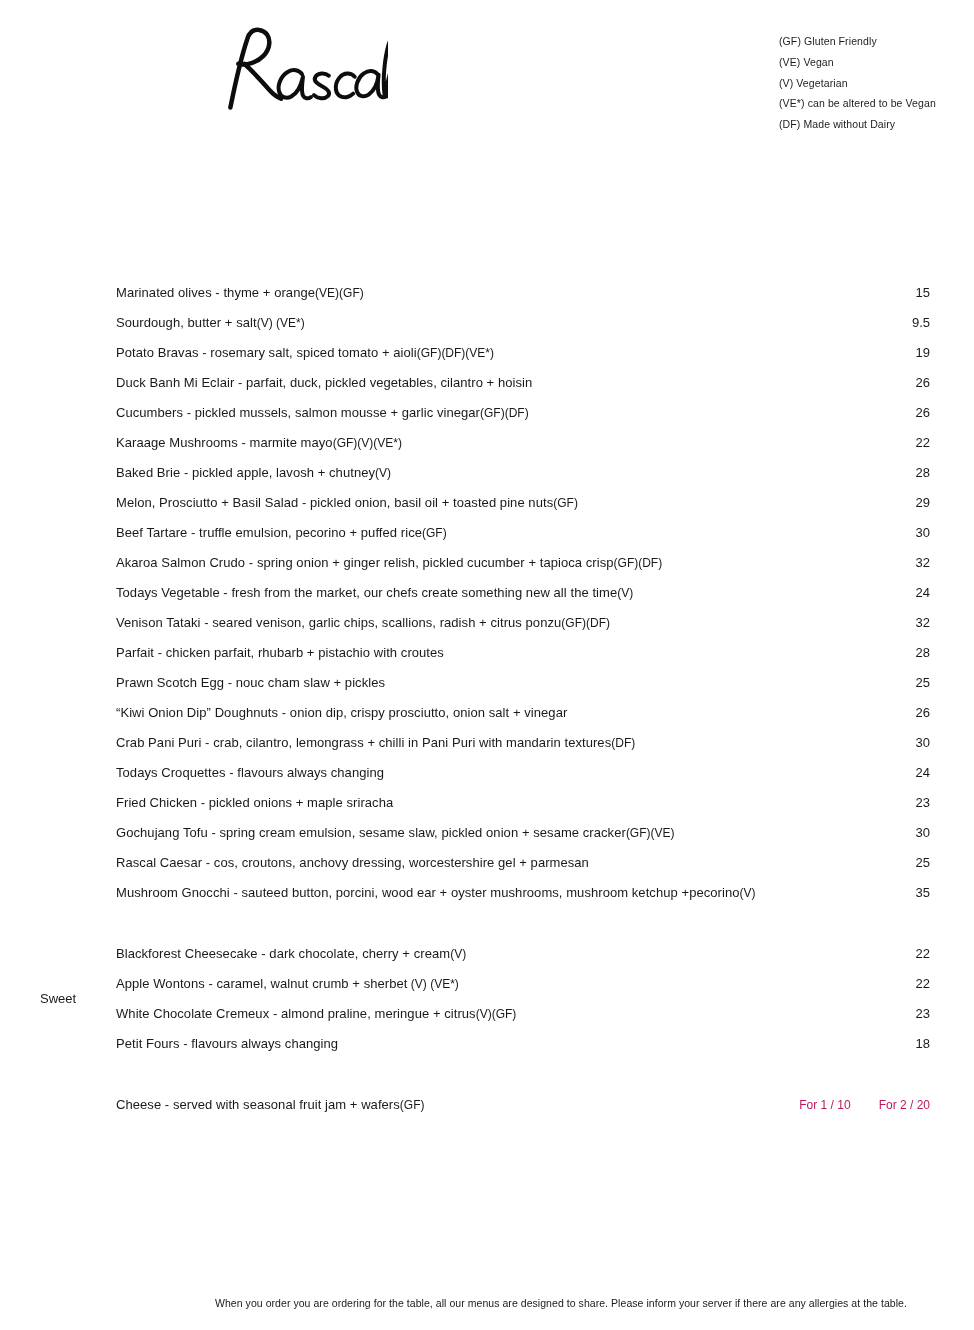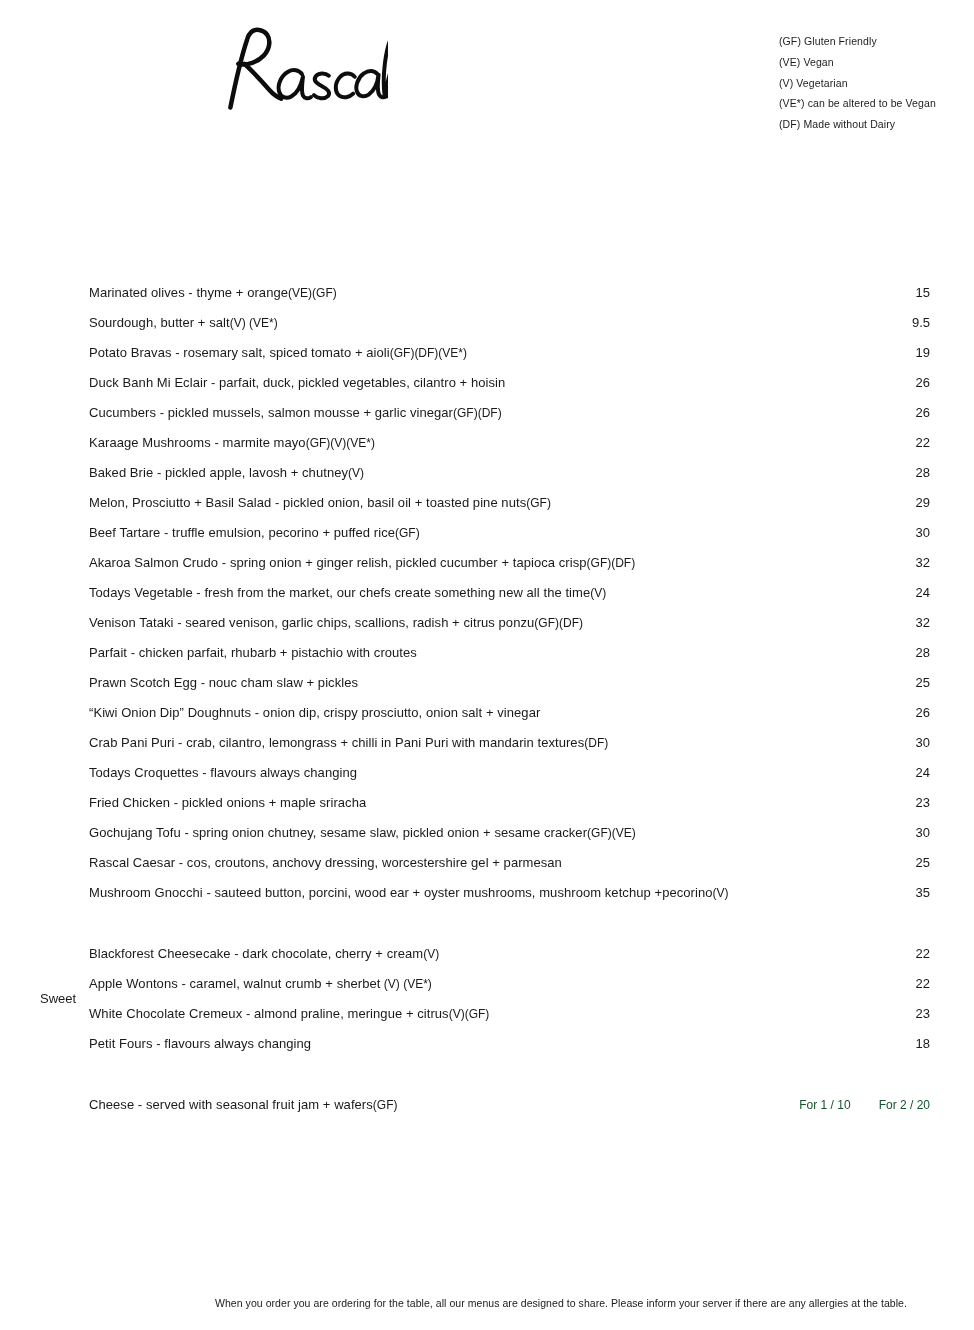--- a/index.html
+++ b/index.html
@@ -71,21 +71,21 @@
     color: #1a1a1a;
     white-space: nowrap;
   }
 
   .rows { width: 100%; }
 
   .row {
     display: flex;
     align-items: baseline;
     height: 30px;
-    padding: 0 44px 0 89px;
+    padding: 0 44px 0 116px;
     box-sizing: border-box;
   }
 
   .item-name {
     font-size: 13px;
     line-height: 30px;
     color: #1a1a1a;
     white-space: nowrap;
     letter-spacing: 0.005em;
   }
@@ -109,21 +109,21 @@
     text-align: right;
     min-width: 26px;
     white-space: nowrap;
   }
 
   .price-dual {
     display: flex;
     gap: 28px;
     font-size: 12px;
     line-height: 30px;
-    color: #14532d;
+    color: #be185d;
     white-space: nowrap;
   }
 
   
   .footer {
     position: absolute;
     left: 215px;
     top: 1295px;
     width: 715px;
   }
@@ -301,21 +301,21 @@
       </div>
 
       <div class="row">
         <span class="item-name">Fried Chicken - pickled onions + maple sriracha</span>
         <span class="tags"></span>
         <span class="spacer"></span>
         <span class="price">23</span>
       </div>
 
       <div class="row">
-        <span class="item-name">Gochujang Tofu - spring onion chutney, sesame slaw, pickled onion + sesame cracker </span>
+        <span class="item-name">Gochujang Tofu - spring cream emulsion, sesame slaw, pickled onion + sesame cracker </span>
         <span class="tags">(GF)(VE)</span>
         <span class="spacer"></span>
         <span class="price">30</span>
       </div>
 
       <div class="row">
         <span class="item-name">Rascal Caesar - cos, croutons, anchovy dressing, worcestershire gel + parmesan</span>
         <span class="tags"></span>
         <span class="spacer"></span>
         <span class="price">25</span>

